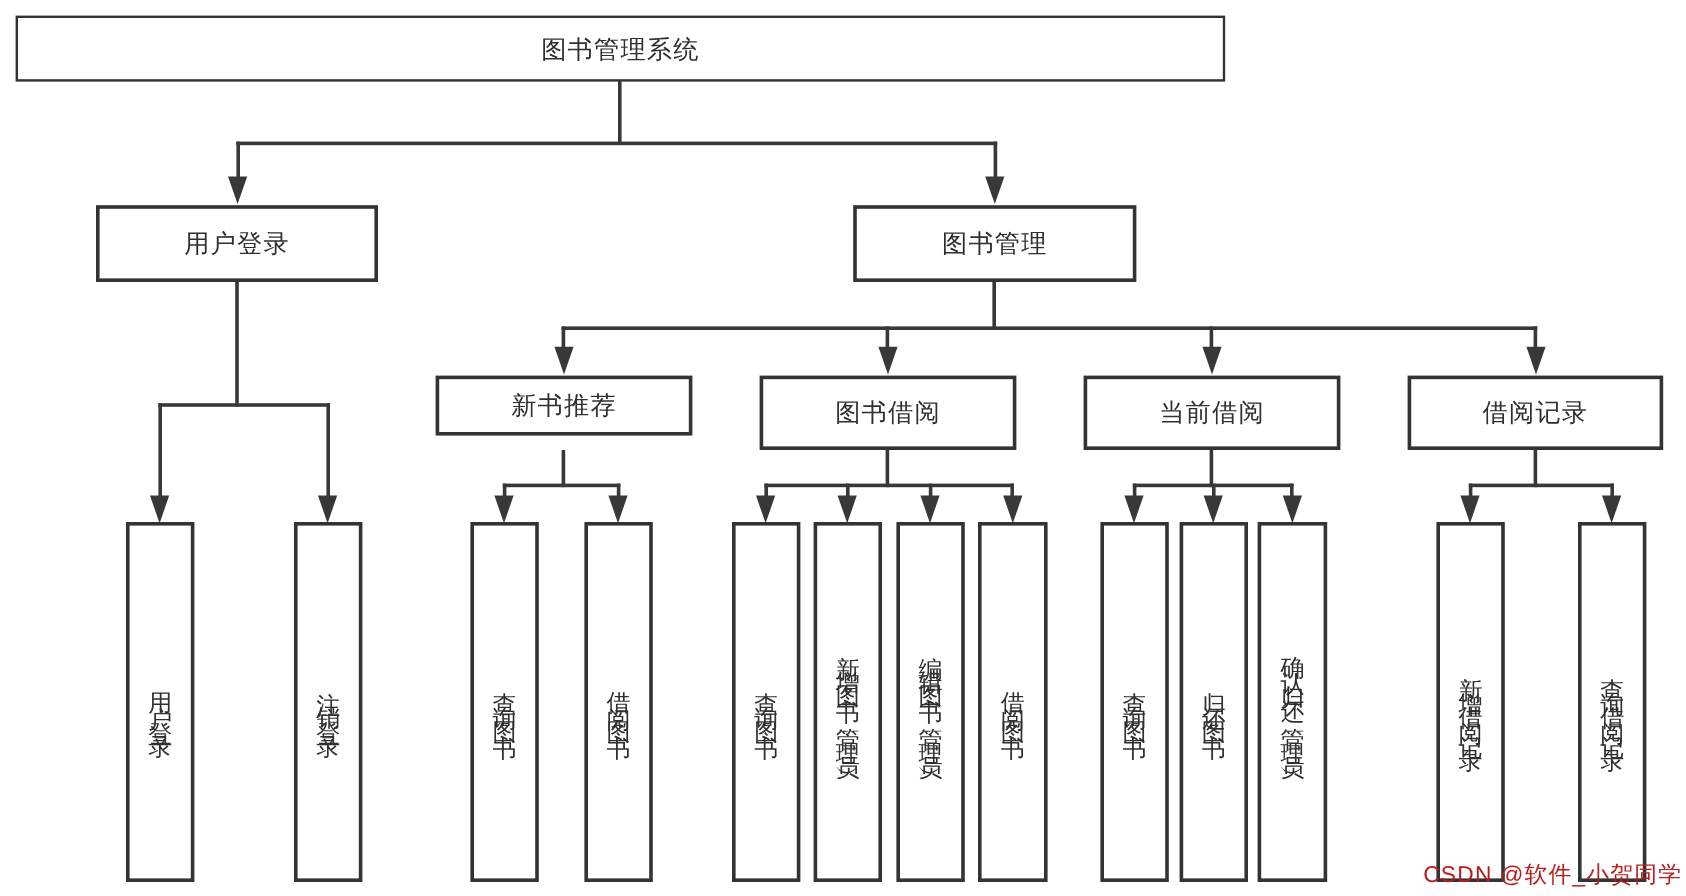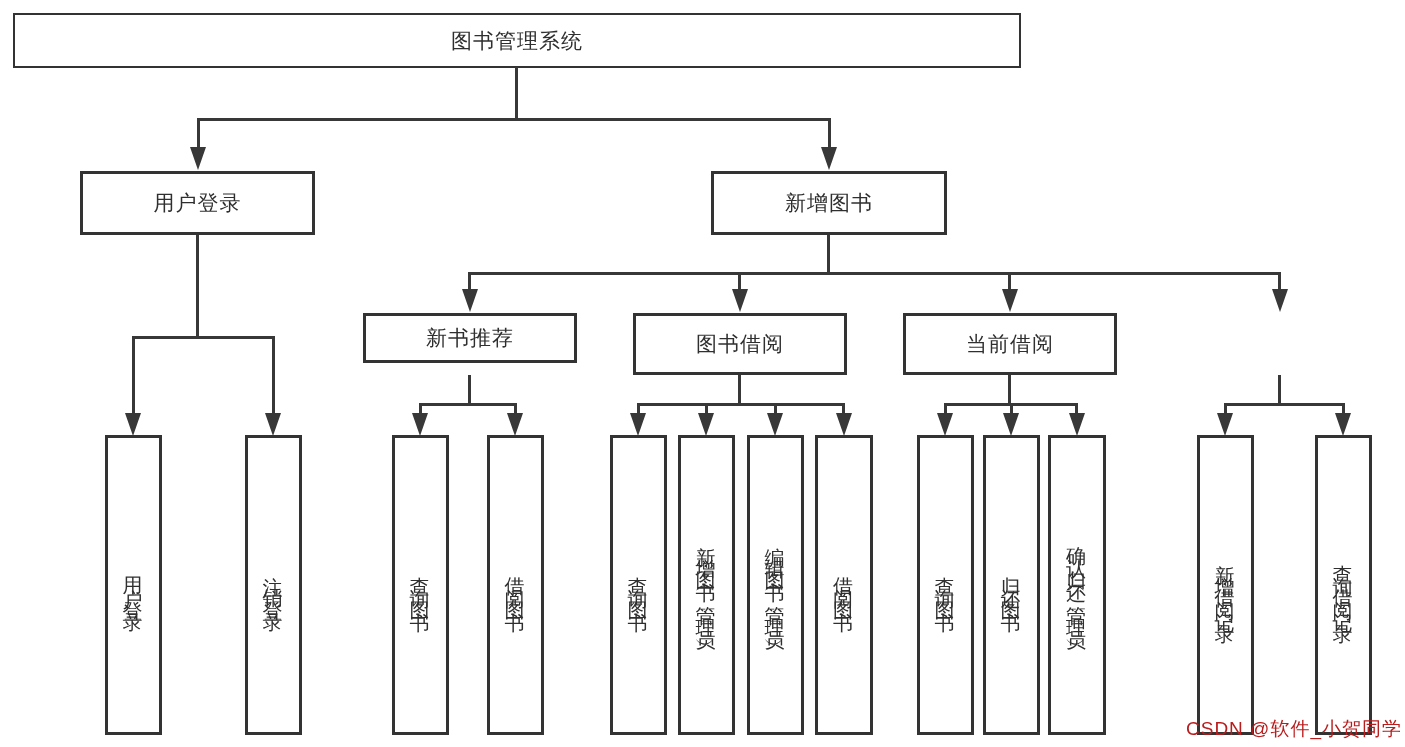--- a/index.html
+++ b/index.html
@@ -71,21 +71,21 @@
   <div class="box root">图书管理系统</div>
 
   <div class="vline" style="left:515px;top:67px;height:53px"></div>
   <div class="hline" style="left:197px;top:118px;width:634px"></div>
   <div class="vline" style="left:197px;top:118px;height:34px"></div>
   <div class="vline" style="left:828px;top:118px;height:34px"></div>
   <div class="arrow" style="left:190px;top:147px"></div>
   <div class="arrow" style="left:821px;top:147px"></div>
 
   <div class="box" style="left:80px;top:171px;width:235px;height:64px">用户登录</div>
-  <div class="box" style="left:711px;top:171px;width:236px;height:64px">新增图书</div>
+  <div class="box" style="left:711px;top:171px;width:236px;height:64px">图书管理</div>
 
   <div class="vline" style="left:196px;top:235px;height:104px"></div>
   <div class="hline" style="left:132px;top:336px;width:143px"></div>
   <div class="vline" style="left:132px;top:336px;height:82px"></div>
   <div class="vline" style="left:272px;top:336px;height:82px"></div>
   <div class="arrow" style="left:125px;top:413px"></div>
   <div class="arrow" style="left:265px;top:413px"></div>
 
   <div class="vline" style="left:827px;top:235px;height:40px"></div>
   <div class="hline" style="left:468px;top:272px;width:813px"></div>
@@ -94,20 +94,21 @@
   <div class="vline" style="left:1008px;top:272px;height:20px"></div>
   <div class="vline" style="left:1278px;top:272px;height:20px"></div>
   <div class="arrow" style="left:462px;top:289px"></div>
   <div class="arrow" style="left:732px;top:289px"></div>
   <div class="arrow" style="left:1002px;top:289px"></div>
   <div class="arrow" style="left:1272px;top:289px"></div>
 
   <div class="box" style="left:363px;top:313px;width:214px;height:50px">新书推荐</div>
   <div class="box" style="left:903px;top:313px;width:214px;height:62px">当前借阅</div>
   <div class="box" style="left:633px;top:313px;width:214px;height:62px">图书借阅</div>
+  <div class="box" style="left:1173px;top:313px;width:213px;height:62px">借阅记录</div>
 
   <div class="vline" style="left:468px;top:375px;height:31px"></div>
   <div class="hline" style="left:419px;top:403px;width:98px"></div>
   <div class="vline" style="left:419px;top:403px;height:15px"></div>
   <div class="vline" style="left:514px;top:403px;height:15px"></div>
   <div class="arrow" style="left:412px;top:413px"></div>
   <div class="arrow" style="left:507px;top:413px"></div>
 
   <div class="vline" style="left:738px;top:375px;height:31px"></div>
   <div class="hline" style="left:637px;top:403px;width:208px"></div>

